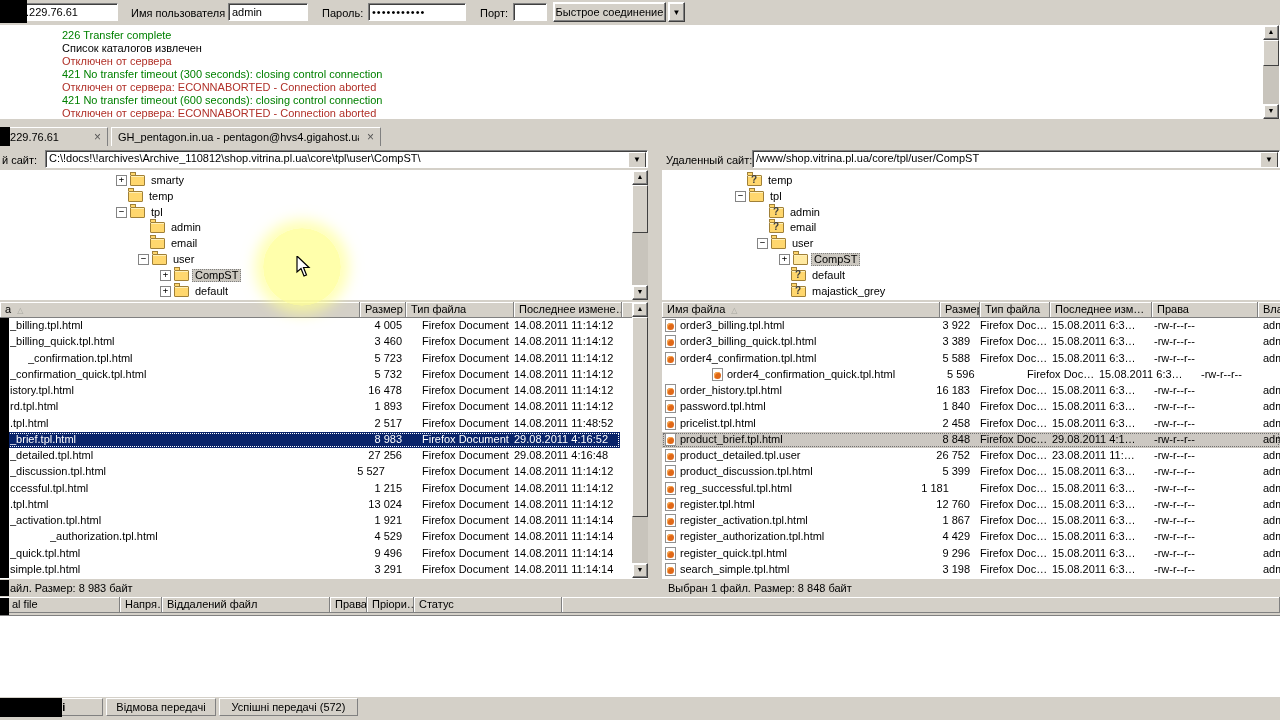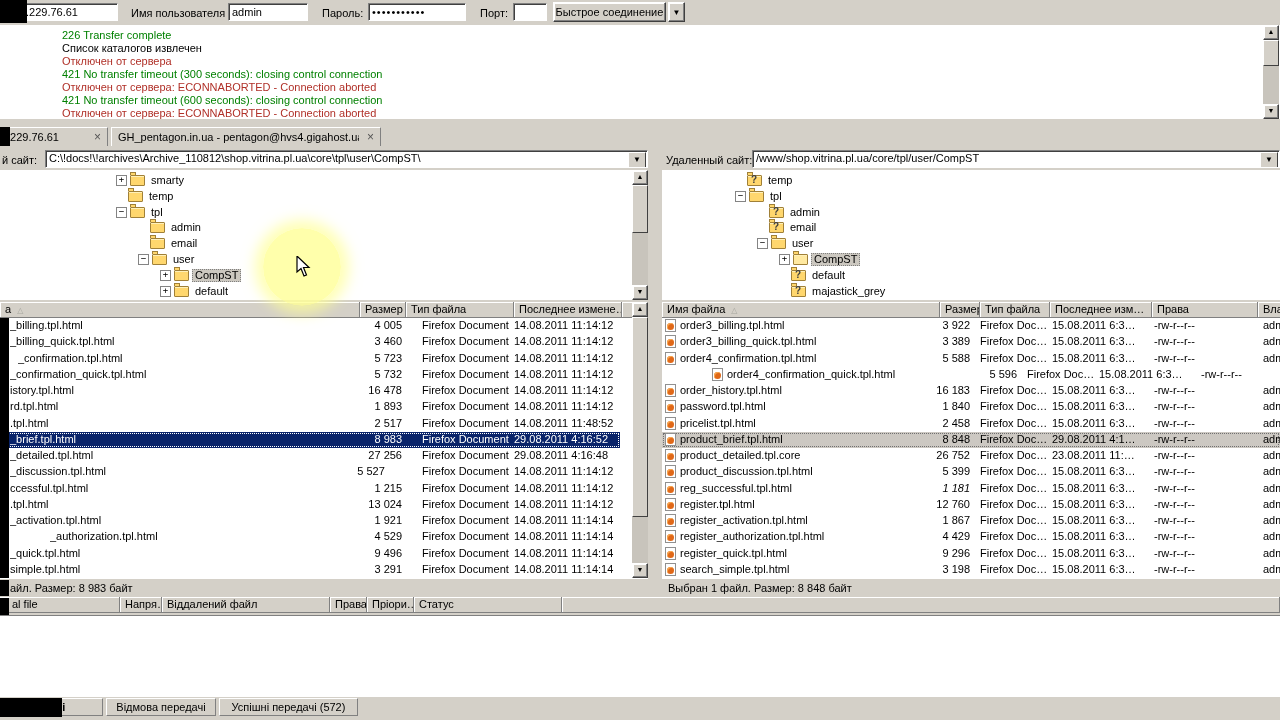--- a/index.html
+++ b/index.html
@@ -242,21 +242,21 @@
         <div class="cell" style="left: 422px; width: 90px;">Firefox Document</div>
         <div class="cell" style="left: 514px; width: 106px;">14.08.2011 11:14:12</div>
       </div>
       <div class="lrow" style="top: 16px; width: 620px;">
         <div class="cell" style="left: 10px; width: 330px;">_billing_quick.tpl.html</div>
         <div class="cell" style="left: 340px; width: 62px; text-align: right;">3 460</div>
         <div class="cell" style="left: 422px; width: 90px;">Firefox Document</div>
         <div class="cell" style="left: 514px; width: 106px;">14.08.2011 11:14:12</div>
       </div>
       <div class="lrow" style="top: 33px; width: 620px;">
-        <div class="cell" style="left: 18px; width: 330px;">_confirmation.tpl.html</div>
+        <div class="cell" style="left: 28px; width: 330px;">_confirmation.tpl.html</div>
         <div class="cell" style="left: 340px; width: 62px; text-align: right;">5 723</div>
         <div class="cell" style="left: 422px; width: 90px;">Firefox Document</div>
         <div class="cell" style="left: 514px; width: 106px;">14.08.2011 11:14:12</div>
       </div>
       <div class="lrow" style="top: 49px; width: 620px;">
         <div class="cell" style="left: 10px; width: 330px;">_confirmation_quick.tpl.html</div>
         <div class="cell" style="left: 340px; width: 62px; text-align: right;">5 732</div>
         <div class="cell" style="left: 422px; width: 90px;">Firefox Document</div>
         <div class="cell" style="left: 514px; width: 106px;">14.08.2011 11:14:12</div>
       </div>
@@ -357,21 +357,21 @@
         <div class="cell" style="left: 18px; width: 218px;">order4_confirmation.tpl.html</div>
         <div class="cell" style="left: 238px; width: 70px; text-align: right;">5 588</div>
         <div class="cell" style="left: 318px; width: 70px;">Firefox Doc…</div>
         <div class="cell" style="left: 390px; width: 100px;">15.08.2011 6:3…</div>
         <div class="cell" style="left: 492px; width: 100px;">-rw-r--r--</div>
         <div class="cell" style="left: 601px; width: 30px;">adm</div>
       </div>
       <div class="lrow" style="top: 49px; width: 618px; margin-left: 47px;">
         <div class="ff"></div>
         <div class="cell" style="left: 18px; width: 218px;">order4_confirmation_quick.tpl.html</div>
-        <div class="cell" style="left: 238px; width: 70px; text-align: right;">5 596</div>
+        <div class="cell" style="left: 238px; width: 70px; ">5 596</div>
         <div class="cell" style="left: 318px; width: 70px;">Firefox Doc…</div>
         <div class="cell" style="left: 390px; width: 100px;">15.08.2011 6:3…</div>
         <div class="cell" style="left: 492px; width: 100px;">-rw-r--r--</div>
         <div class="cell" style="left: 601px; width: 30px;">adm</div>
       </div>
       <div class="lrow" style="top: 65px; width: 618px; padding-left: 6px;">
         <div class="ff"></div>
         <div class="cell" style="left: 18px; width: 218px;">order_history.tpl.html</div>
         <div class="cell" style="left: 238px; width: 70px; text-align: right;">16 183</div>
         <div class="cell" style="left: 318px; width: 70px;">Firefox Doc…</div>
@@ -401,40 +401,40 @@
         <div class="ff"></div>
         <div class="cell" style="left: 18px; width: 218px;">product_brief.tpl.html</div>
         <div class="cell" style="left: 238px; width: 70px; text-align: right;">8 848</div>
         <div class="cell" style="left: 318px; width: 70px;">Firefox Doc…</div>
         <div class="cell" style="left: 390px; width: 100px;">29.08.2011 4:1…</div>
         <div class="cell" style="left: 492px; width: 100px;">-rw-r--r--</div>
         <div class="cell" style="left: 601px; width: 30px;">adm</div>
       </div>
       <div class="lrow" style="top: 130px; width: 618px;">
         <div class="ff"></div>
-        <div class="cell" style="left: 18px; width: 218px;">product_detailed.tpl.core</div>
+        <div class="cell" style="left: 18px; width: 218px;">product_detailed.tpl.user</div>
         <div class="cell" style="left: 238px; width: 70px; text-align: right;">26 752</div>
         <div class="cell" style="left: 318px; width: 70px;">Firefox Doc…</div>
         <div class="cell" style="left: 390px; width: 100px;">23.08.2011 11:…</div>
         <div class="cell" style="left: 492px; width: 100px;">-rw-r--r--</div>
         <div class="cell" style="left: 601px; width: 30px;">adm</div>
       </div>
       <div class="lrow" style="top: 146px; width: 618px;">
         <div class="ff"></div>
         <div class="cell" style="left: 18px; width: 218px;">product_discussion.tpl.html</div>
         <div class="cell" style="left: 238px; width: 70px; text-align: right;">5 399</div>
         <div class="cell" style="left: 318px; width: 70px;">Firefox Doc…</div>
         <div class="cell" style="left: 390px; width: 100px;">15.08.2011 6:3…</div>
         <div class="cell" style="left: 492px; width: 100px;">-rw-r--r--</div>
         <div class="cell" style="left: 601px; width: 30px;">adm</div>
       </div>
       <div class="lrow" style="top: 163px; width: 618px;">
         <div class="ff"></div>
         <div class="cell" style="left: 18px; width: 218px;">reg_successful.tpl.html</div>
-        <div class="cell" style="left: 238px; width: 70px; text-align: right; font-style: italic;">1 181</div>
+        <div class="cell" style="left: 238px; width: 70px; text-align: center;">1 181</div>
         <div class="cell" style="left: 318px; width: 70px;">Firefox Doc…</div>
         <div class="cell" style="left: 390px; width: 100px;">15.08.2011 6:3…</div>
         <div class="cell" style="left: 492px; width: 100px;">-rw-r--r--</div>
         <div class="cell" style="left: 601px; width: 30px;">adm</div>
       </div>
       <div class="lrow" style="top: 179px; width: 618px;">
         <div class="ff"></div>
         <div class="cell" style="left: 18px; width: 218px;">register.tpl.html</div>
         <div class="cell" style="left: 238px; width: 70px; text-align: right;">12 760</div>
         <div class="cell" style="left: 318px; width: 70px;">Firefox Doc…</div>

